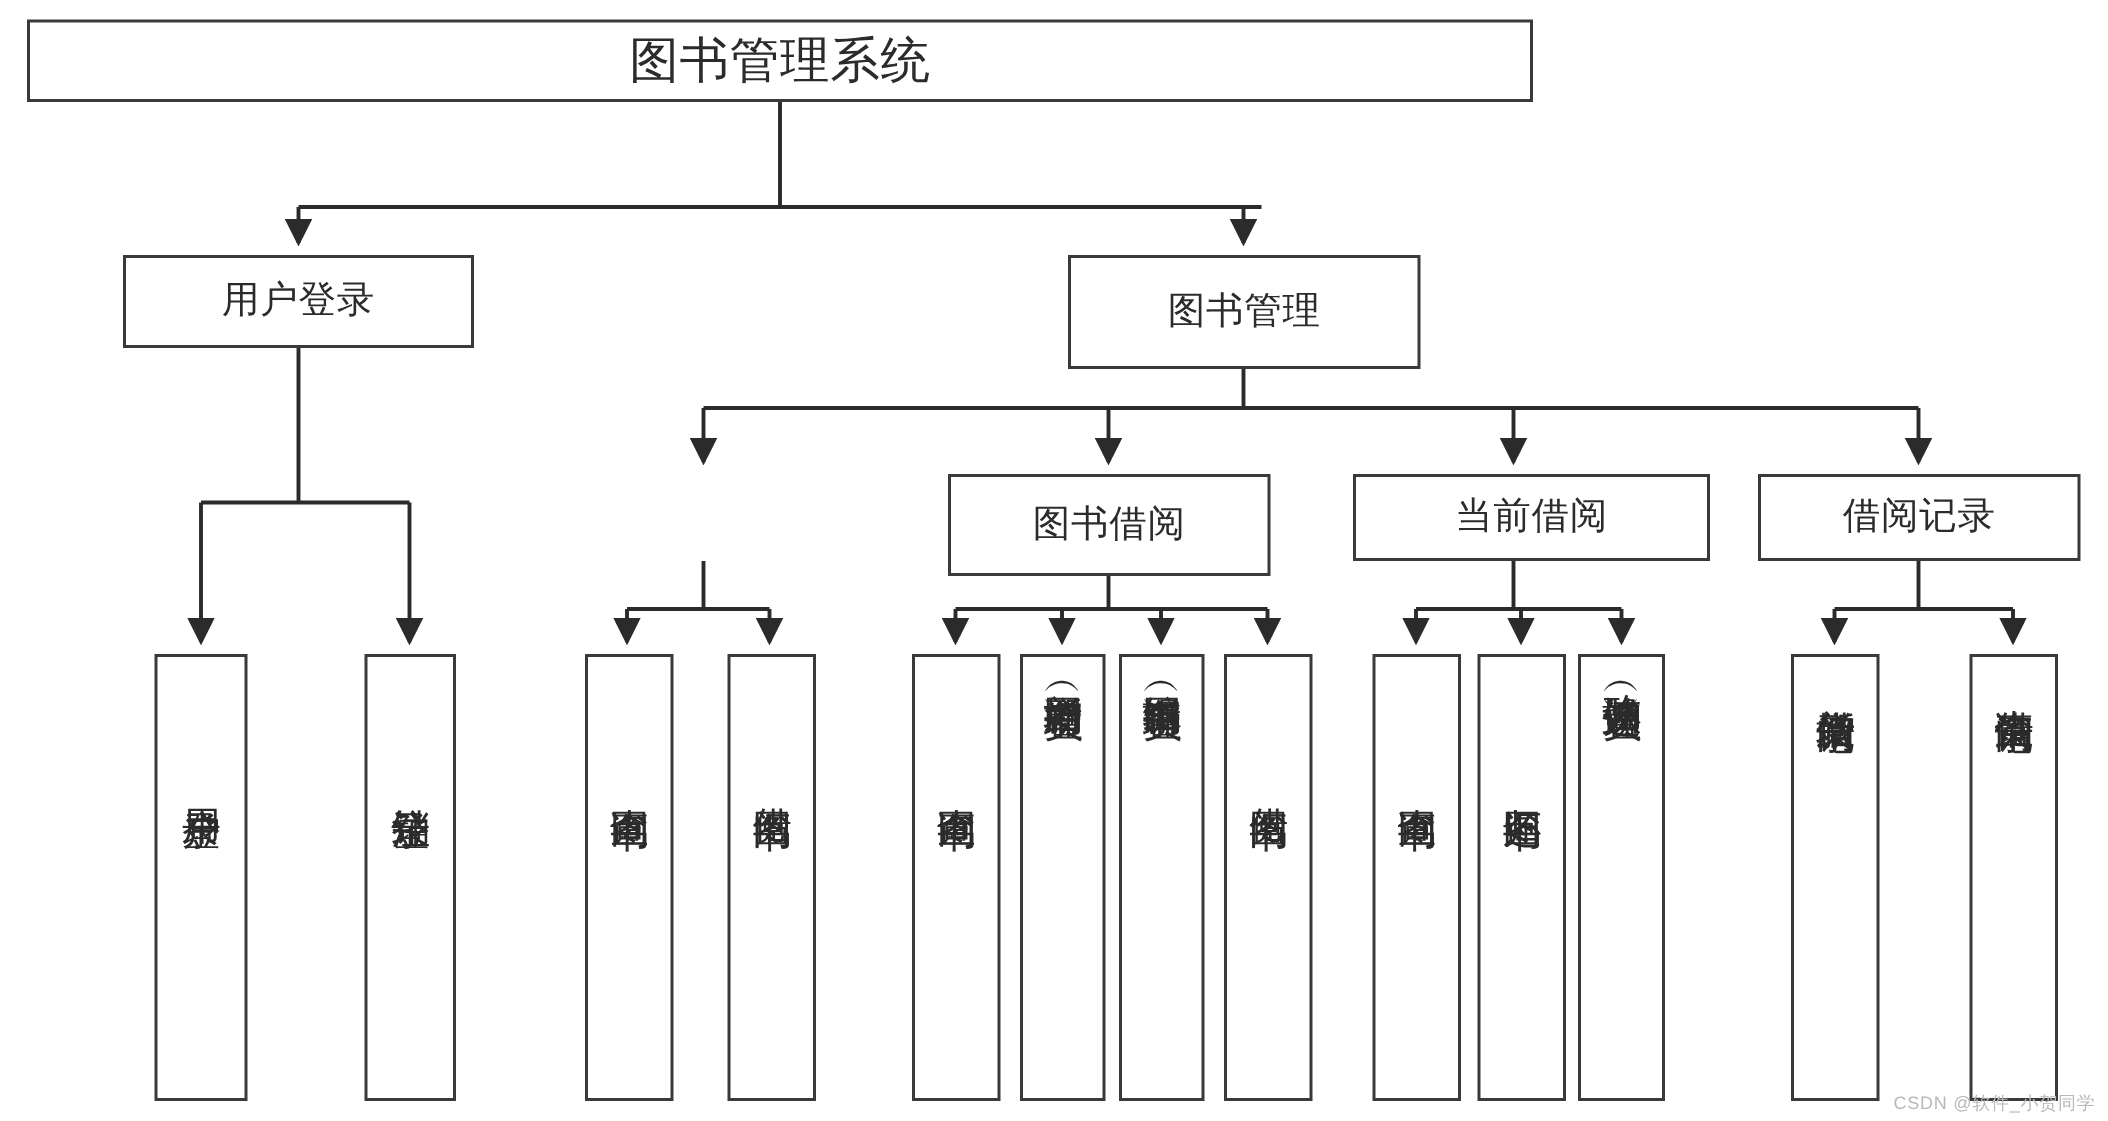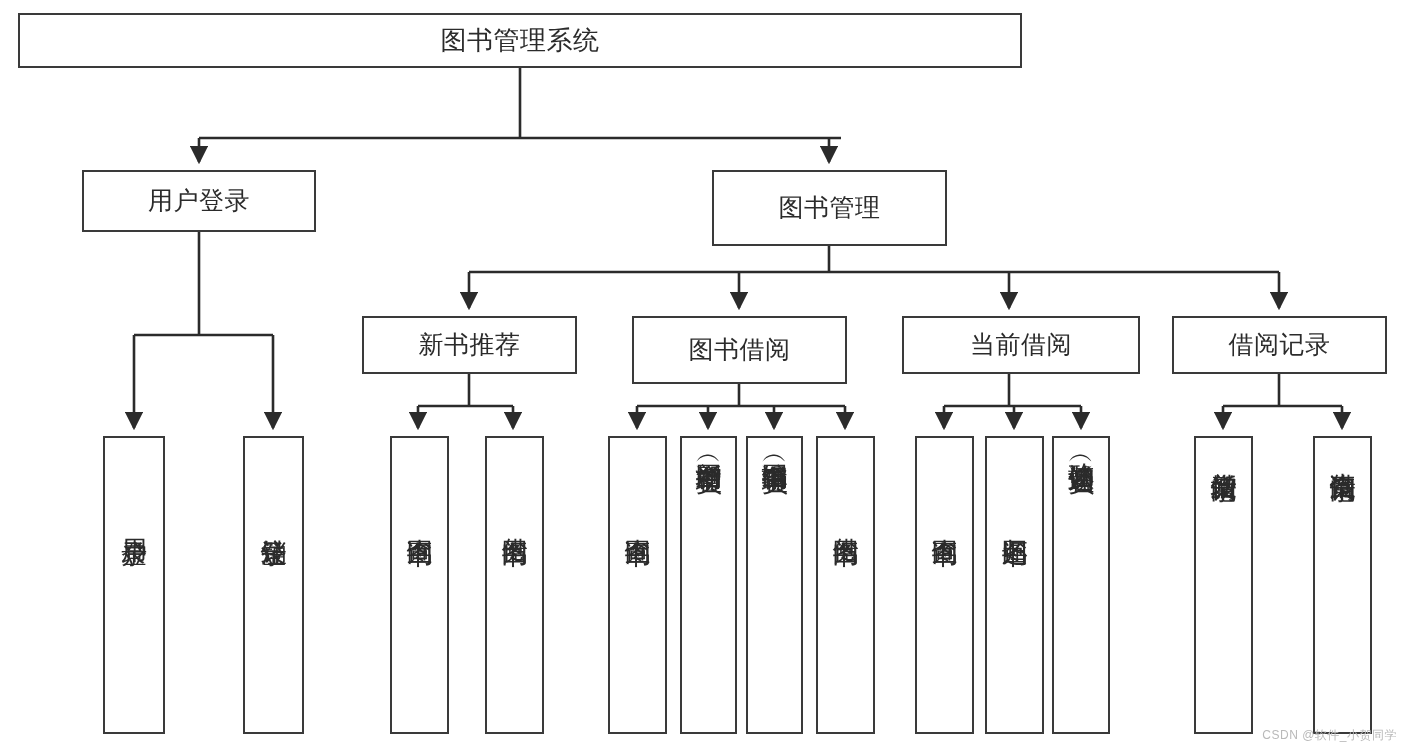--- a/index.html
+++ b/index.html
@@ -38,21 +38,21 @@
   .node .label {
     display: block;
     text-align: center;
     line-height: 1.18;
   }
   .node.horiz .label {
     font-size: 25px;
     letter-spacing: 0.5px;
   }
   .node.root .label {
-    font-size: 26px;
+    font-size: 33px;
     text-align: center;
   }
   .node.vert {
     align-items: flex-start;
     justify-content: center;
     padding-top: 2px;
   }
   .node.vert .label {
     writing-mode: vertical-rl;
     text-orientation: upright;
@@ -140,23 +140,20 @@
   </div>
 
   <div class="node horiz" style="left:82px; top:170px; width:234px; height:62px;">
     <span class="label">用户登录</span>
   </div>
 
   <div class="node horiz" style="left:712px; top:170px; width:235px; height:76px;">
     <span class="label">图书管理</span>
   </div>
 
-  <div class="node horiz" style="left:362px; top:316px; width:215px; height:58px;">
-    <span class="label">新书推荐</span>
-  </div>
 
   <div class="node horiz" style="left:632px; top:316px; width:215px; height:68px;">
     <span class="label">图书借阅</span>
   </div>
 
   <div class="node horiz" style="left:902px; top:316px; width:238px; height:58px;">
     <span class="label">当前借阅</span>
   </div>
 
   <div class="node horiz" style="left:1172px; top:316px; width:215px; height:58px;">

